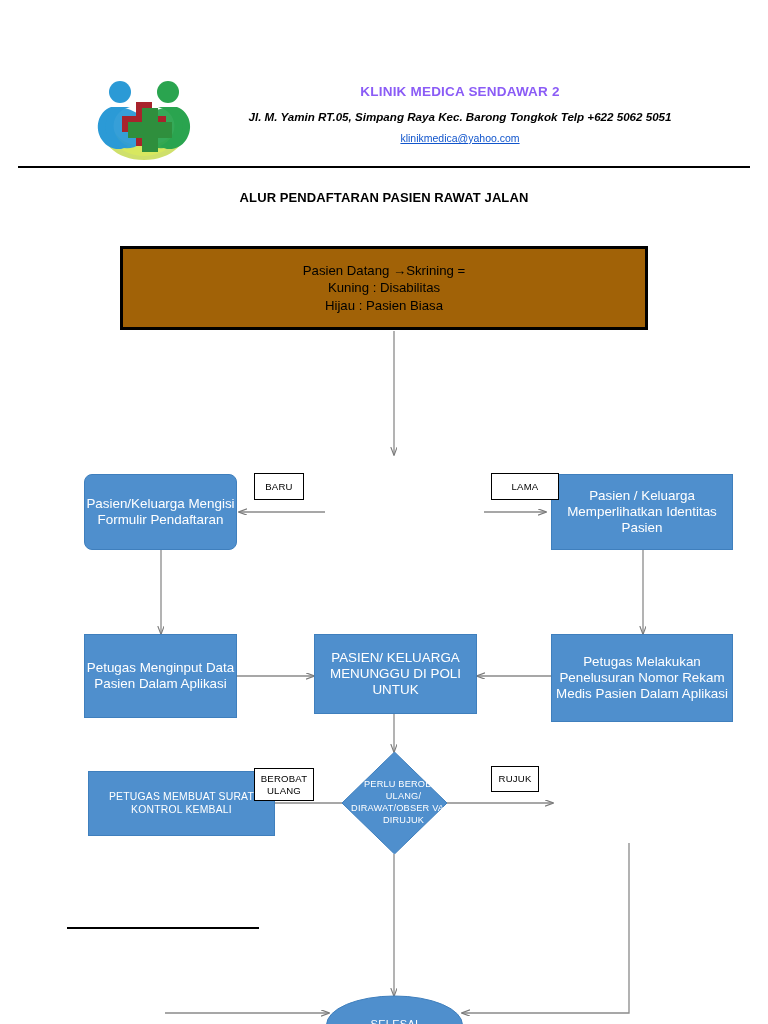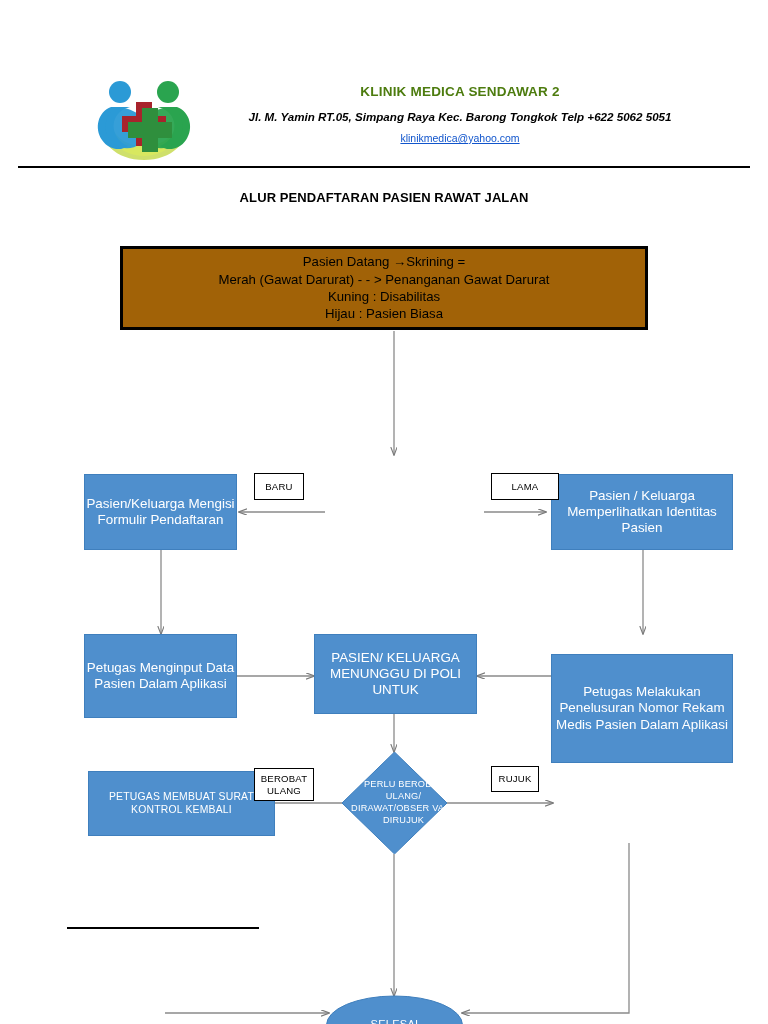--- a/index.html
+++ b/index.html
@@ -31,21 +31,21 @@
     width: 104px; height: 86px;
   }
   #clinic-title {
     position: absolute;
     left: 200px; top: 84px;
     width: 520px;
     text-align: center;
     font-weight: bold;
     font-size: 13.5px;
     letter-spacing: 0.2px;
-    color: #4d7c0f;
+    color: #8b5cf6;
   }
   #clinic-address {
     position: absolute;
     left: 180px; top: 110px;
     width: 560px;
     text-align: center;
     font-style: italic;
     font-weight: bold;
     font-size: 11.6px;
     color: #000;
@@ -230,48 +230,47 @@
 
       <path d="M165,1013 L329,1013"></path>
 
       <path d="M629,843 L629,1013 L462,1013"></path>
     </g>
   </svg>
 
   <div class="node outline-box" style="left:120px; top:246px; width:528px; height:84px;">
     <div>
       <div>Pasien Datang →Skrining =</div>
-      <div>Merah (Gawat Darurat) - - &gt; Penanganan Gawat Darurat</div>
       <div>Kuning : Disabilitas</div>
       <div>Hijau  : Pasien Biasa</div>
     </div>
   </div>
 
 
   <div class="label-box" style="left:254px; top:473px; width:50px; height:27px;">BARU</div>
 
   <div class="label-box" style="left:491px; top:473px; width:68px; height:27px;">LAMA</div>
 
-  <div class="node blue-box big" style="left:84px; top:474px; width:153px; height:76px;">
+  <div class="node blue-box big" style="left:84px; top:474px; width:153px; height:76px;border-radius:8px;">
     <span>Pasien/Keluarga Mengisi Formulir Pendaftaran</span>
   </div>
 
   <div class="node blue-box big" style="left:84px; top:634px; width:153px; height:84px;">
     <span>Petugas Menginput Data Pasien Dalam Aplikasi</span>
   </div>
 
   <div class="node blue-box big" style="left:551px; top:474px; width:182px; height:76px;">
     <span>Pasien / Keluarga Memperlihatkan Identitas Pasien</span>
   </div>
 
   <div class="node blue-box big" style="left:314px; top:634px; width:163px; height:80px;">
     <span>PASIEN/ KELUARGA MENUNGGU DI POLI UNTUK</span>
   </div>
 
-  <div class="node blue-box big" style="left:551px; top:654px; width:182px; height:109px;">
+  <div class="node blue-box big" style="left:551px; top:634px; width:182px; height:88px;">
     <span>Petugas Melakukan Penelusuran Nomor Rekam Medis Pasien Dalam Aplikasi</span>
   </div>
 
   <div class="diamond-wrap" style="left:342px; top:752px; width:105px; height:102px;">
     <svg width="105" height="102" viewBox="0 0 105 102">
       <polygon points="52.5,0 105,51 52.5,102 0,51" fill="#4F8FCD" stroke="#3f7fbd" stroke-width="1"></polygon>
     </svg>
     <div class="diamond-text sm" style="padding:0 9px;">PERLU BEROBAT ULANG/ DIRAWAT/OBSER VASI/ DIRUJUK</div>
   </div>
 

